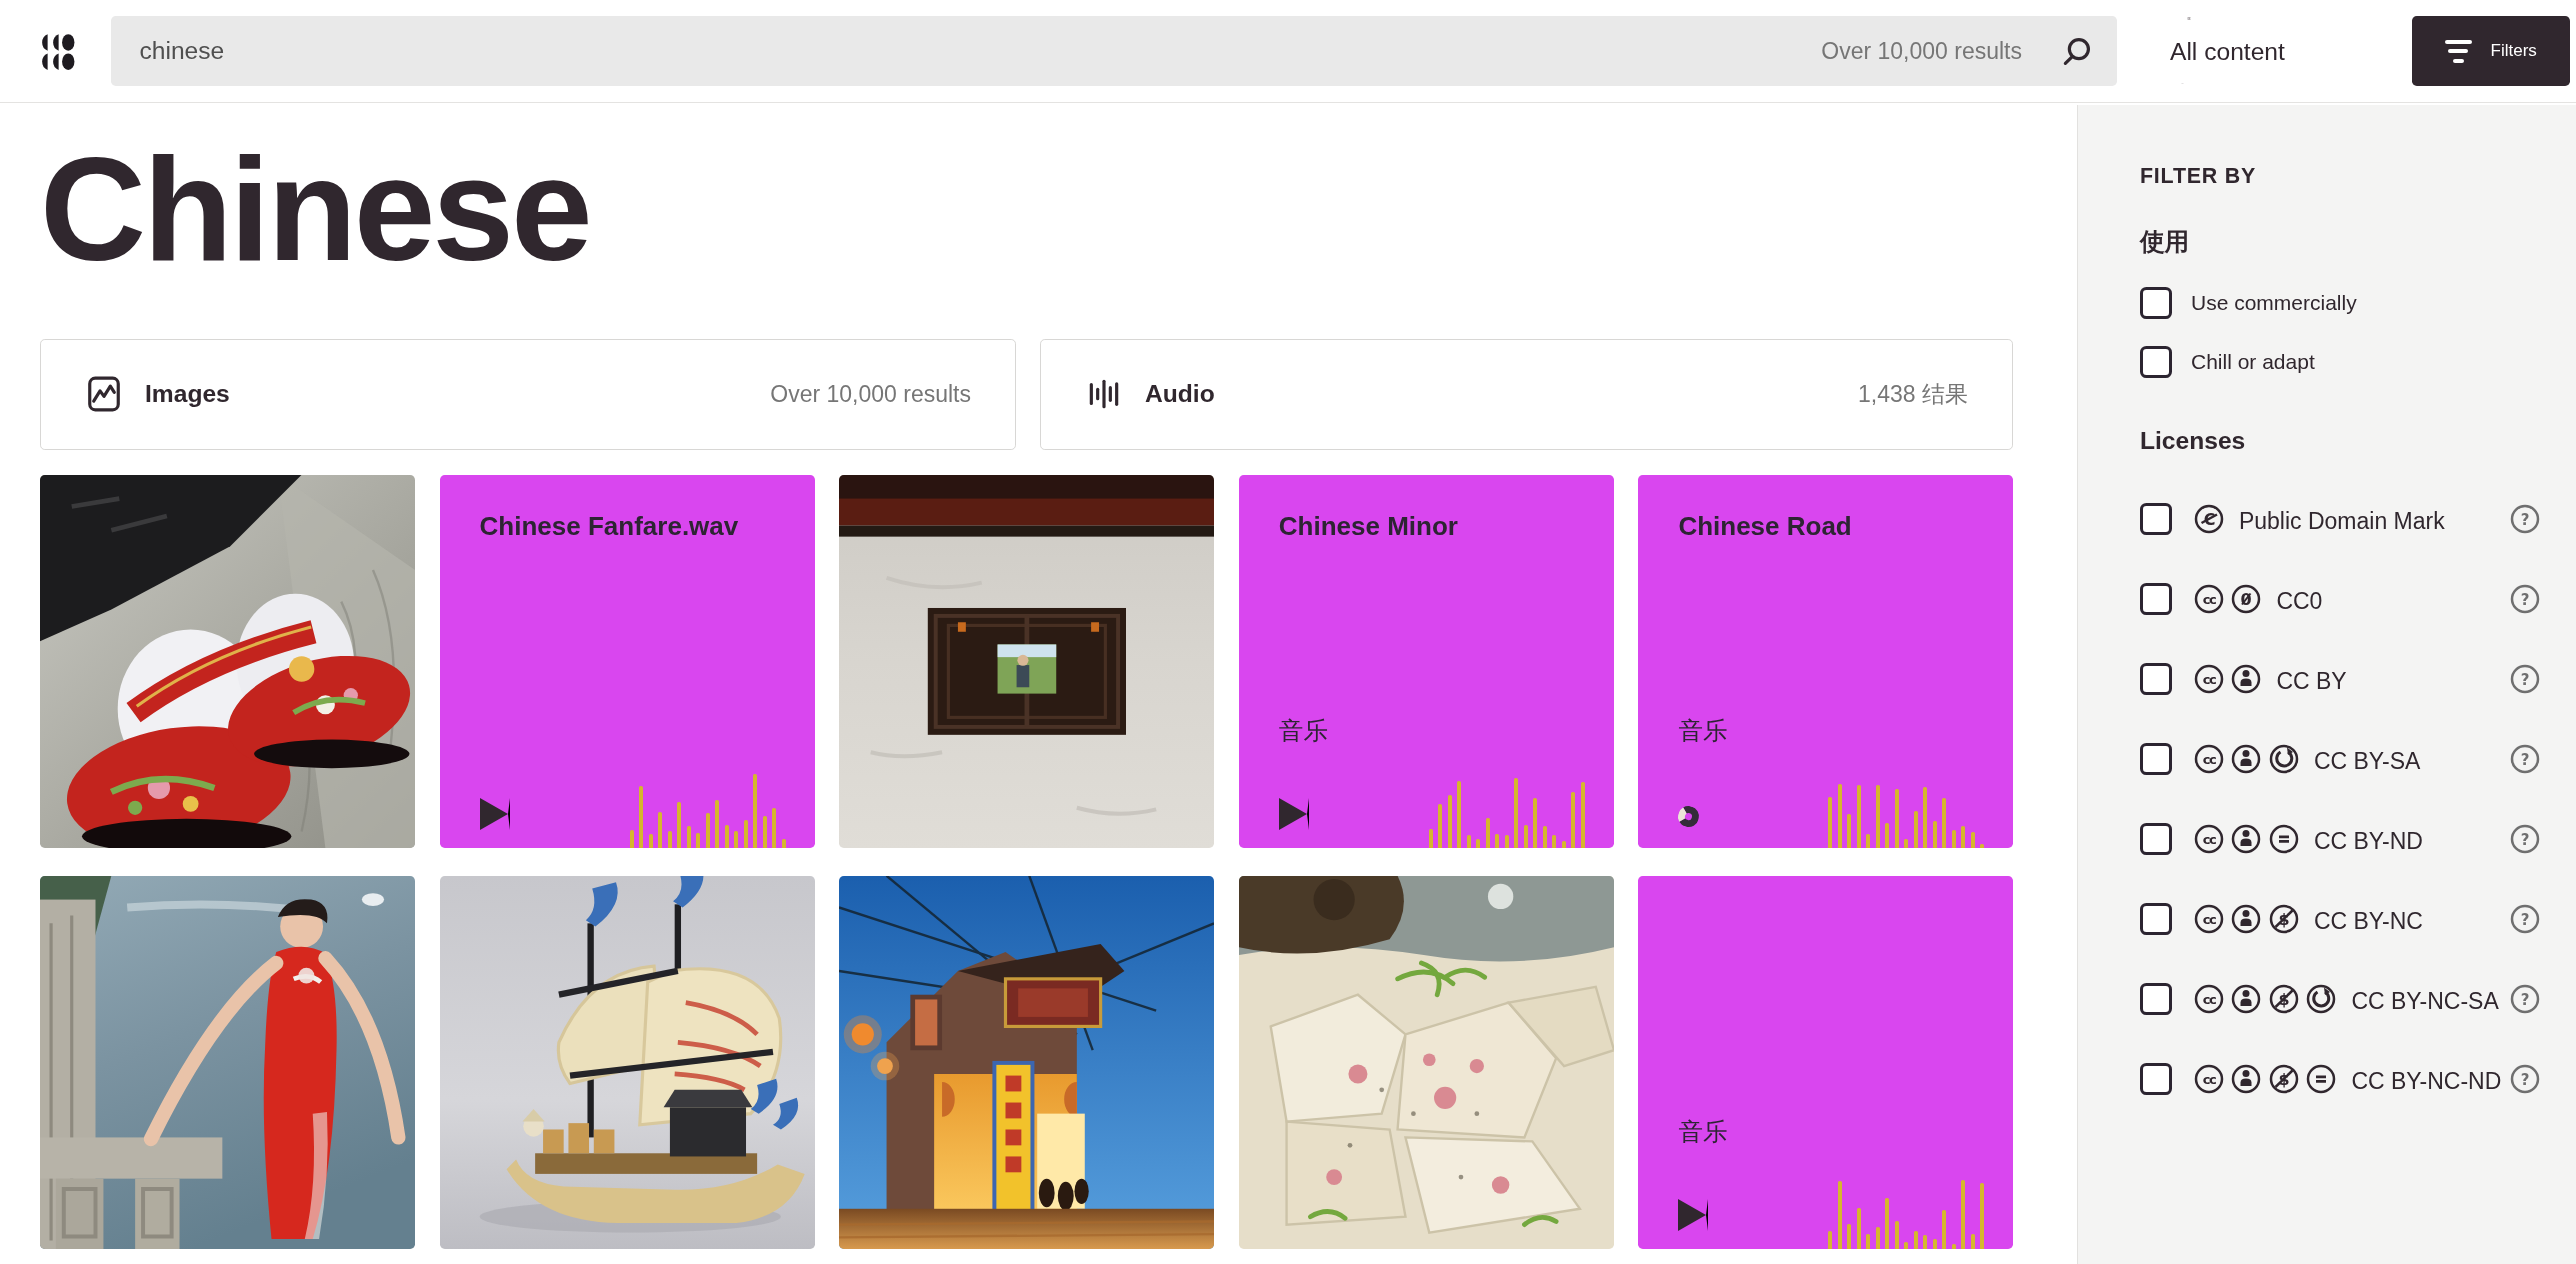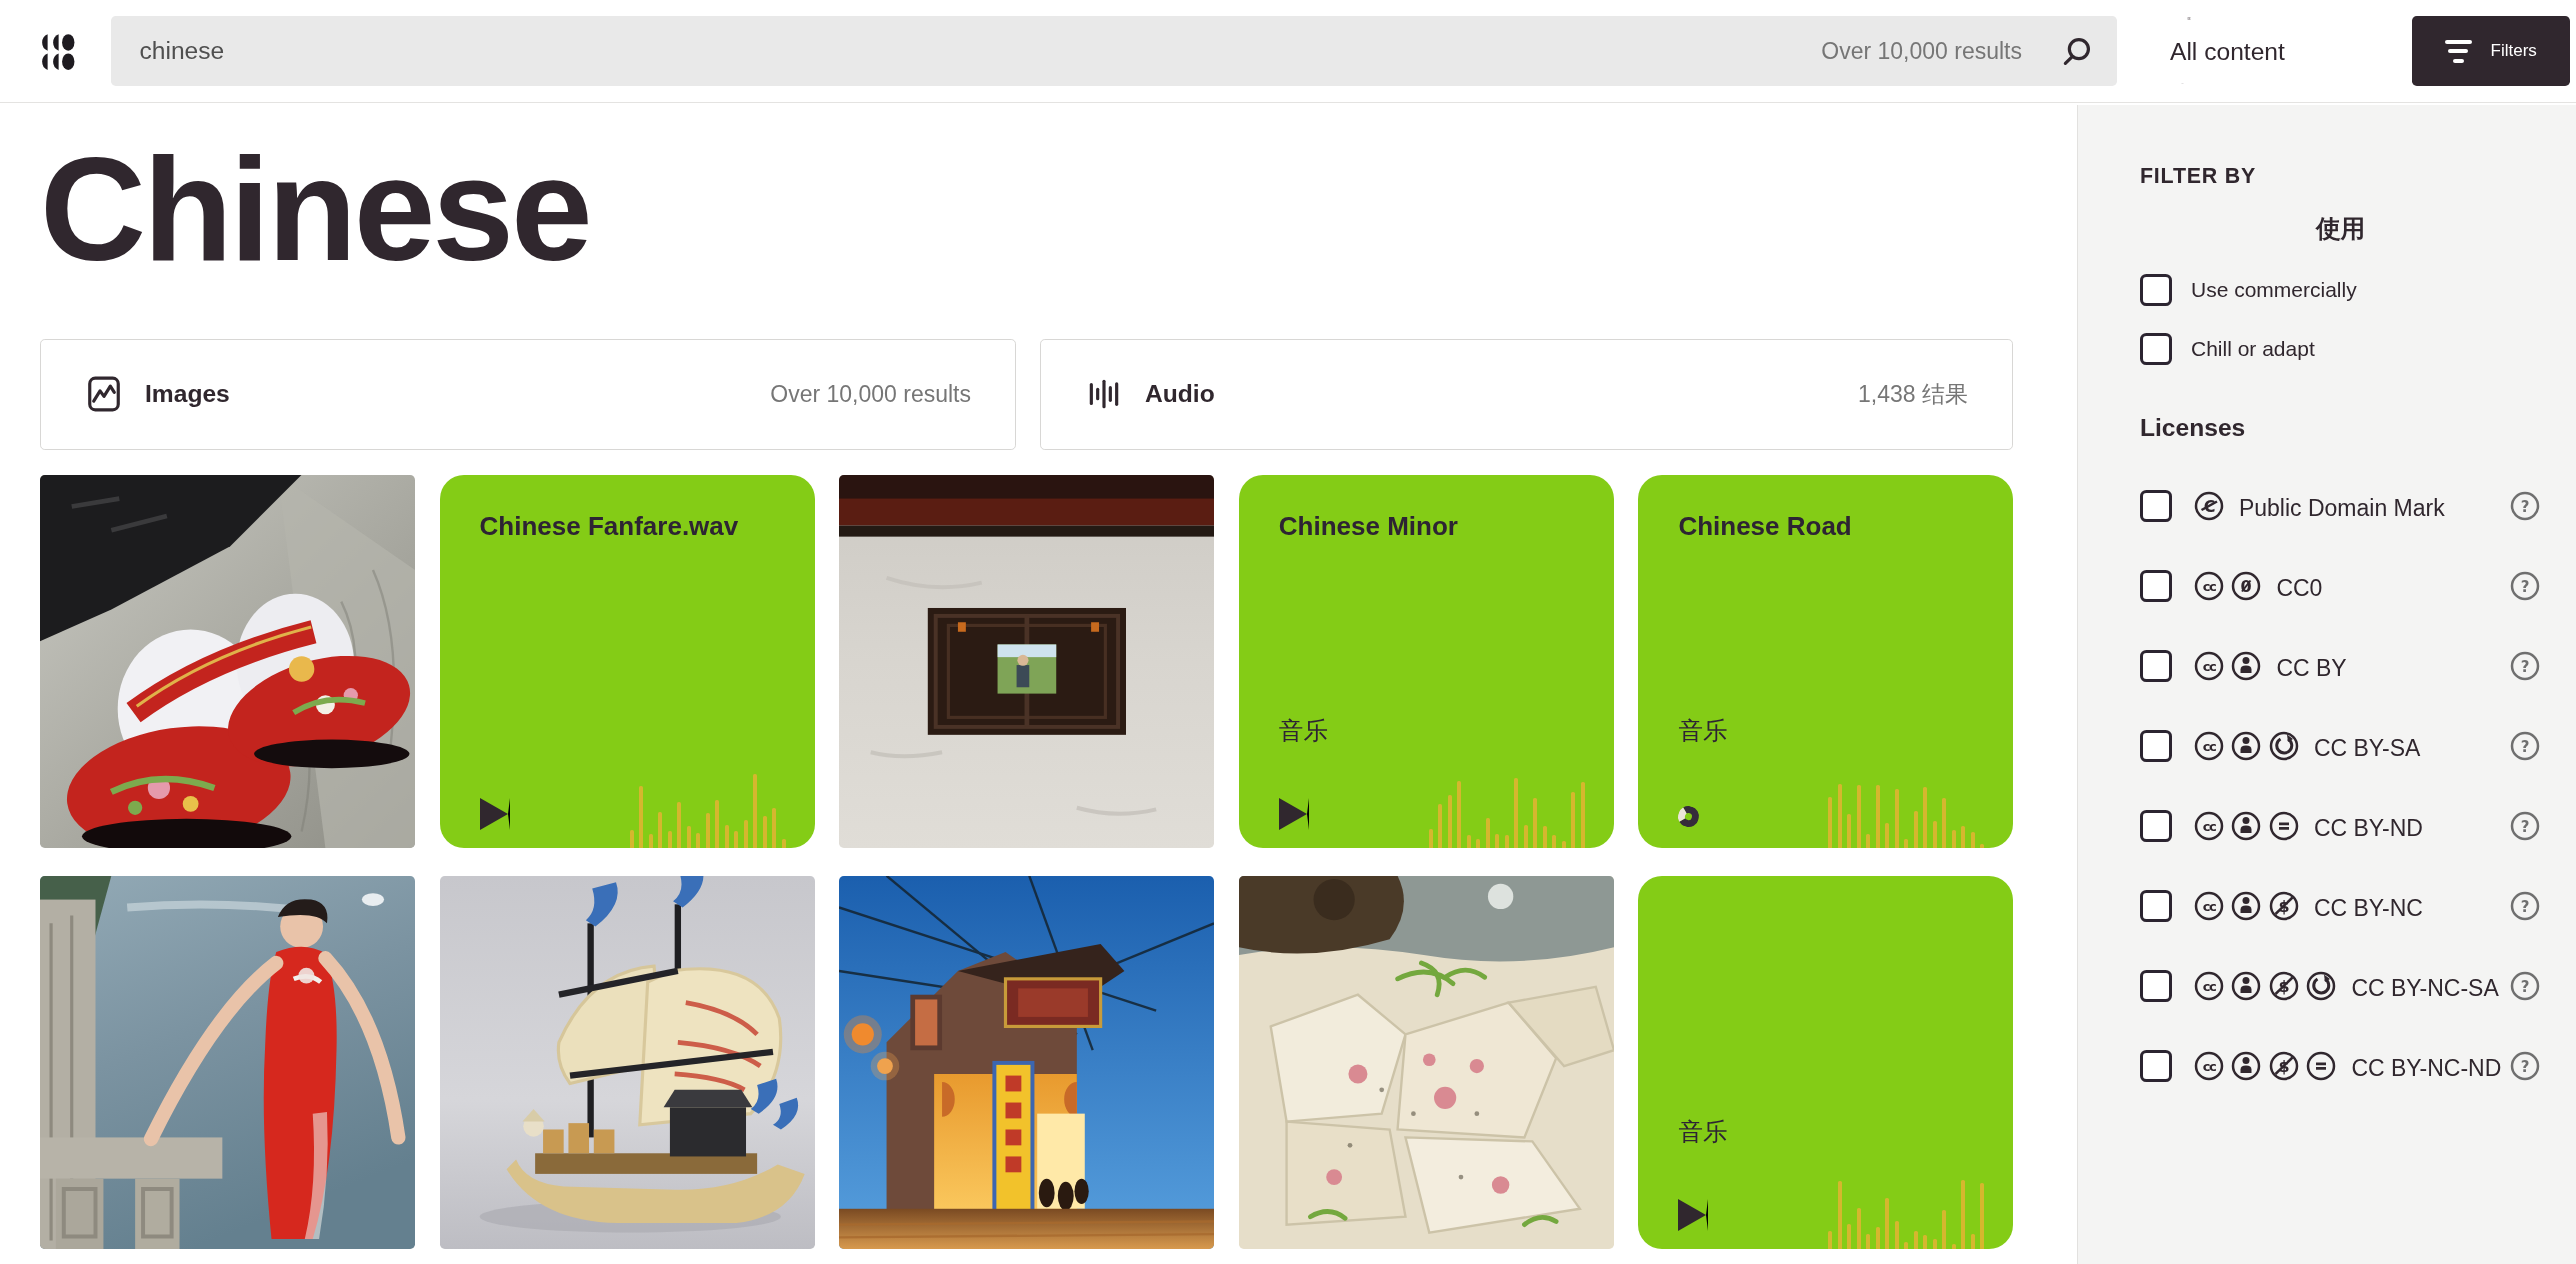--- a/index.html
+++ b/index.html
@@ -38,37 +38,37 @@
                   padding:0 44px; background:#fff; cursor:pointer; }
   .summary-card.images { width:976px; } .summary-card.audio { width:973px; }
   .summary-card .s-label { font-size:24.6px; font-weight:bold; margin-left:22px; }
   .summary-card .s-count { font-size:23px; color:#767676; margin-left:auto; }
 
   .grid { margin-top:25px; display:grid; grid-template-columns:repeat(5,375px); grid-auto-rows:373px;
           column-gap:24.6px; row-gap:28px; }
   .tile { border-radius:4.8px; overflow:hidden; position:relative; cursor:pointer; }
   .tile svg.scene { width:100%; height:100%; display:block; }
 
-  .audio-tile { background:#84cc16;border-radius:24px; }
+  .audio-tile { background:#d946ef; }
   .audio-title { position:absolute; left:40px; right:35px; top:35px; font-size:26px; font-weight:bold;
                  color:#2D2433; line-height:1.28; }
   .genre-label { position:absolute; left:40px; bottom:101px; font-size:24.6px; color:#2D2433; }
   .play-btn { position:absolute; left:40px; bottom:17.4px; width:0; height:0; border-left:28.5px solid #30272E;
               border-top:16.6px solid transparent; border-bottom:16.6px solid transparent; background:none; cursor:pointer; }
   .spinner { position:absolute; left:40px; bottom:20.6px; width:20.6px; height:20.6px; border:7.1px solid #352C3A;
              border-left-color:#ECE5D8; border-radius:50%; transform:rotate(15deg); }
   .waveform { position:absolute; left:190px; right:14.3px; bottom:0; height:79px; display:flex;
               align-items:flex-end; gap:5.5px; overflow:hidden; }
   .waveform i { display:block; width:4px; background:#D5B72E; border-radius:1.6px 1.6px 0 0; }
 
   
   aside { position:absolute; left:2077px; top:105px; width:499px; height:1160px; background:#F4F4F3;
           border-left:1.6px solid #E2E1DF; padding:59px 35px 0 62px; }
   .filter-by { font-size:21.4px; font-weight:bold; letter-spacing:0.8px; color:#30272E; }
-  .use-heading { margin-top:23px; font-size:24.6px; font-weight:bold;text-align:center; }
+  .use-heading { margin-top:36px; font-size:24.6px; font-weight:bold; }
   .opt-row { display:flex; align-items:center; height:32px; margin-top:28.5px; }
   .opt-row + .opt-row { margin-top:27px; }
   .checkbox { width:32px; height:32px; border:3.2px solid #2B2430; border-radius:6.3px; background:#fff;
               flex:0 0 32px; cursor:pointer; }
   .opt-label { font-size:21px; margin-left:19px; color:#30272E; }
   .licenses-heading { margin-top:49px; font-size:24.6px; font-weight:bold; }
   .lic-list { margin-top:28.5px; }
   .lic-row { display:flex; align-items:flex-end; height:32px; margin-bottom:35px;margin-top:48px; }
   .lic-icons { display:flex; align-items:center; gap:5.5px; margin-left:20.6px; }
   .lic-ic { width:32px; height:32px; display:block; }

